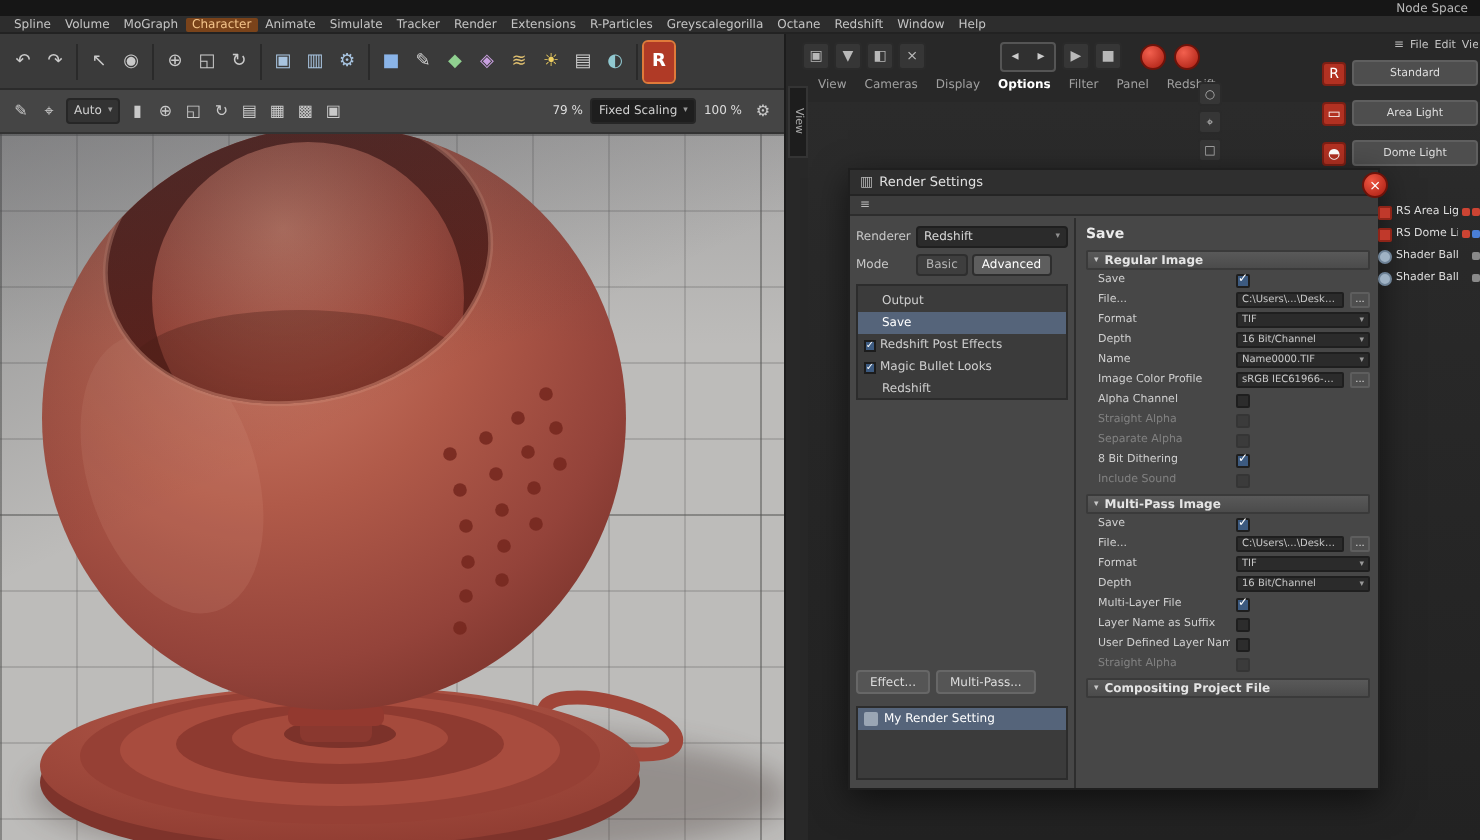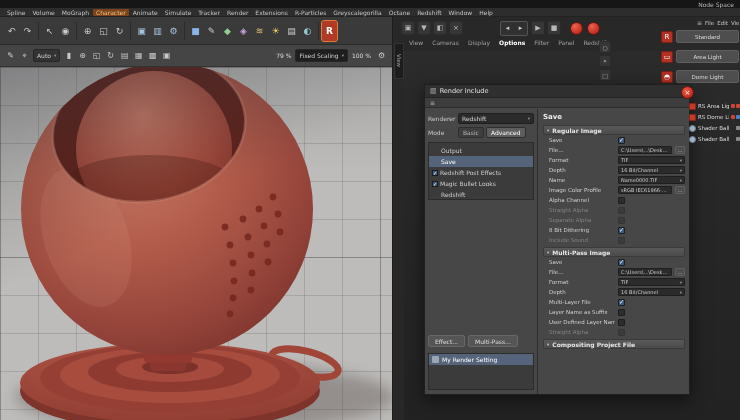--- a/index.html
+++ b/index.html
@@ -375,21 +375,21 @@
         <div class="obj-label">Shader Ball</div>
         <div class="obj-dots">
           <div class="dot" style="background: rgb(138, 138, 138);"></div>
         </div>
       </div>
     </div>
 
   <div class="dialog">
     <div class="dlg-title">
       <span class="dlg-title-icon">▥</span>
-      <span>Render Include</span>
+      <span>Render Settings</span>
     </div>
     <div class="dlg-menu">
       <span class="burger">≡</span>
     </div>
     <div class="dlg-body">
       <div class="dlg-left">
         <div class="renderer-row">
           <span class="lab">Renderer</span>
           <div class="rs-select">
             <span>Redshift</span>

